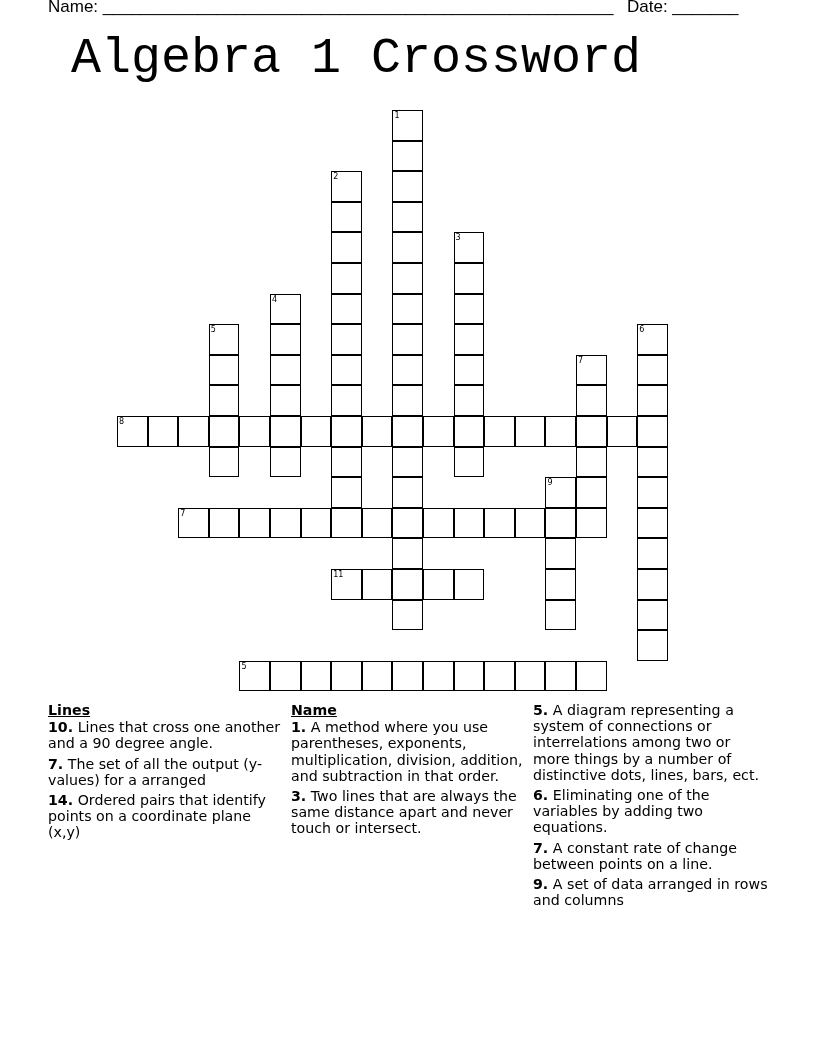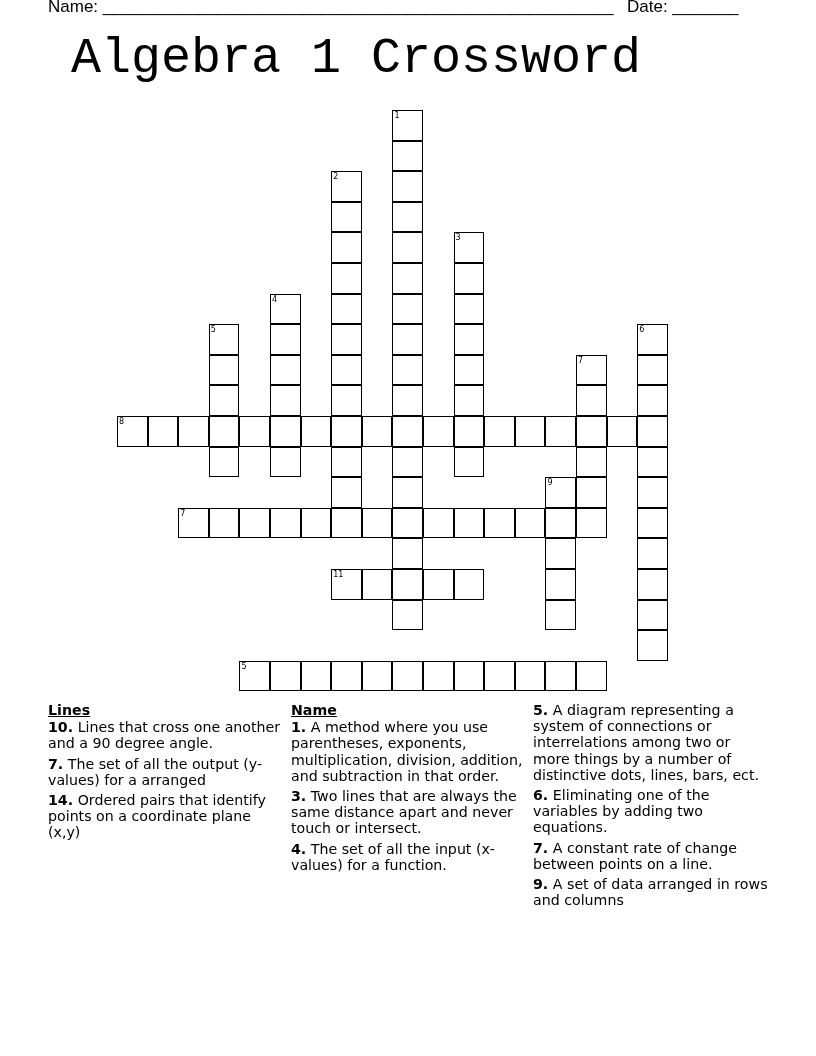--- a/index.html
+++ b/index.html
@@ -164,21 +164,20 @@
   <div class="clue-head">Lines</div>
   <div class="clue"><b>10.</b> <span>Lines that cross one another and a 90 degree angle.</span></div>
   <div class="clue"><b>7.</b> <span>The set of all the output (y-values) for a arranged</span></div>
   <div class="clue"><b>14.</b> <span>Ordered pairs that identify points on a coordinate plane (x,y)</span></div>
 </div>
 
 <div class="clues col-down">
   <div class="clue-head">Name</div>
   <div class="clue"><b>1.</b> <span>A method where you use parentheses, exponents, multiplication, division, addition, and subtraction in that order.</span></div>
   <div class="clue"><b>3.</b> <span>Two lines that are always the same distance apart and never touch or intersect.</span></div>
-  <div class="clue"><b>4.</b> <span>The set of all the input (x-values) for a function.</span></div>
 </div>
 
 <div class="clues col-down2">
   <div class="clue"><b>5.</b> <span>A diagram representing a system of connections or interrelations among two or more things by a number of distinctive dots, lines, bars, ect.</span></div>
   <div class="clue"><b>6.</b> <span>Eliminating one of the variables by adding two equations.</span></div>
   <div class="clue"><b>7.</b> <span>A constant rate of change between points on a line.</span></div>
   <div class="clue"><b>9.</b> <span>A set of data arranged in rows and columns</span></div>
 </div>
 
 </body></html>

